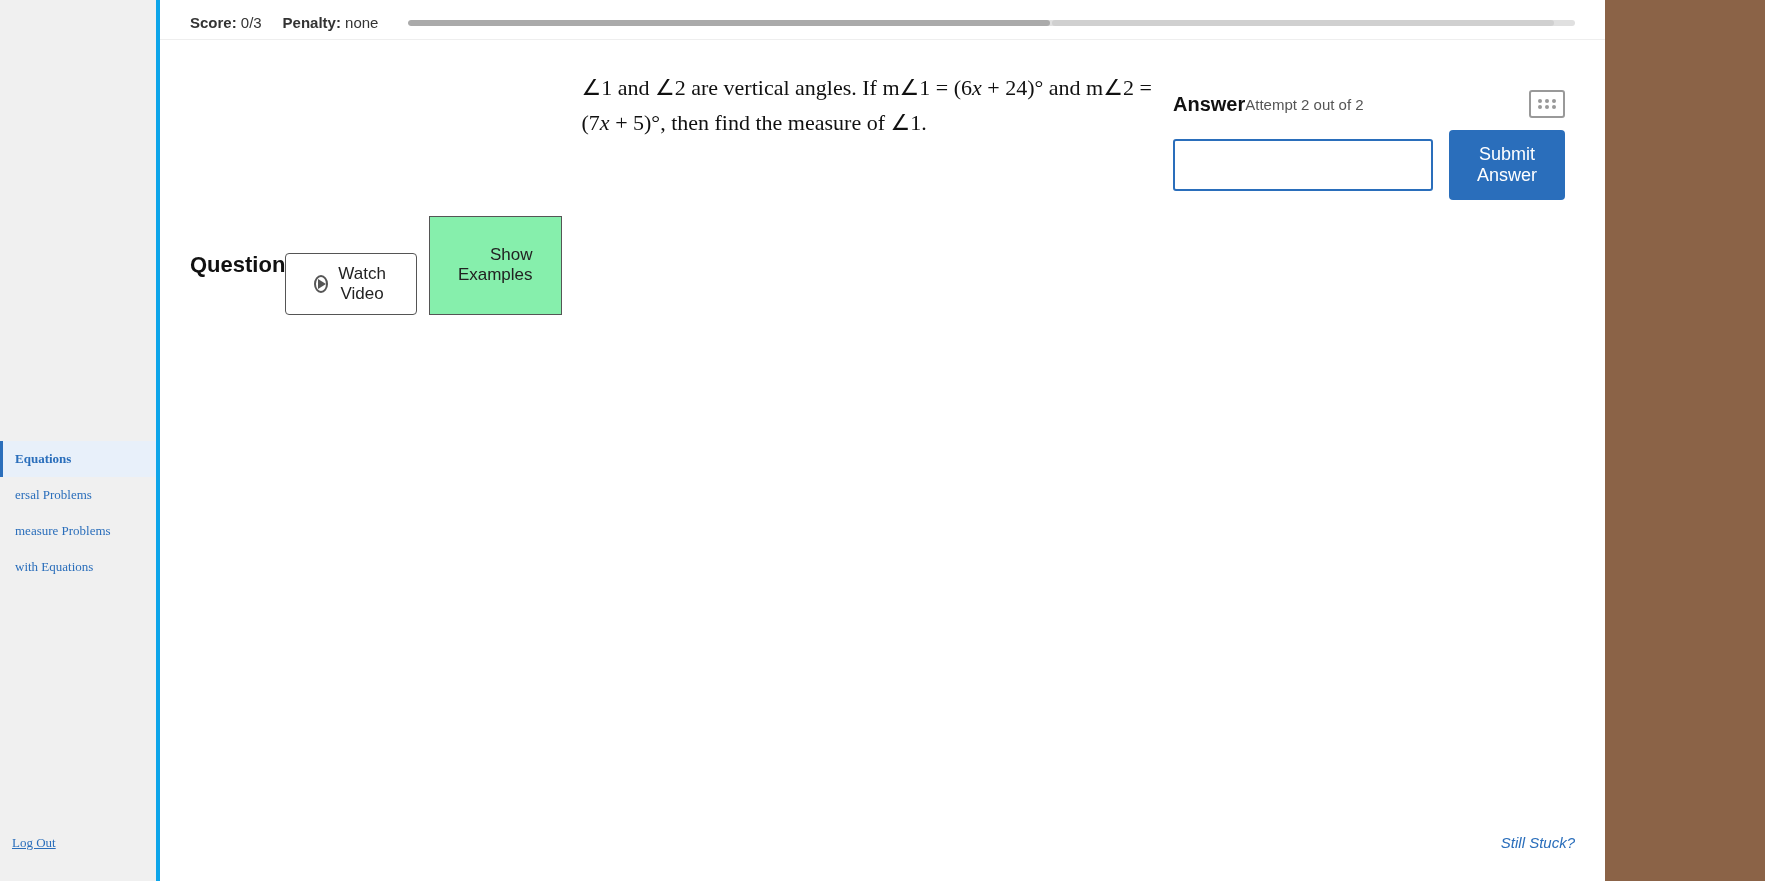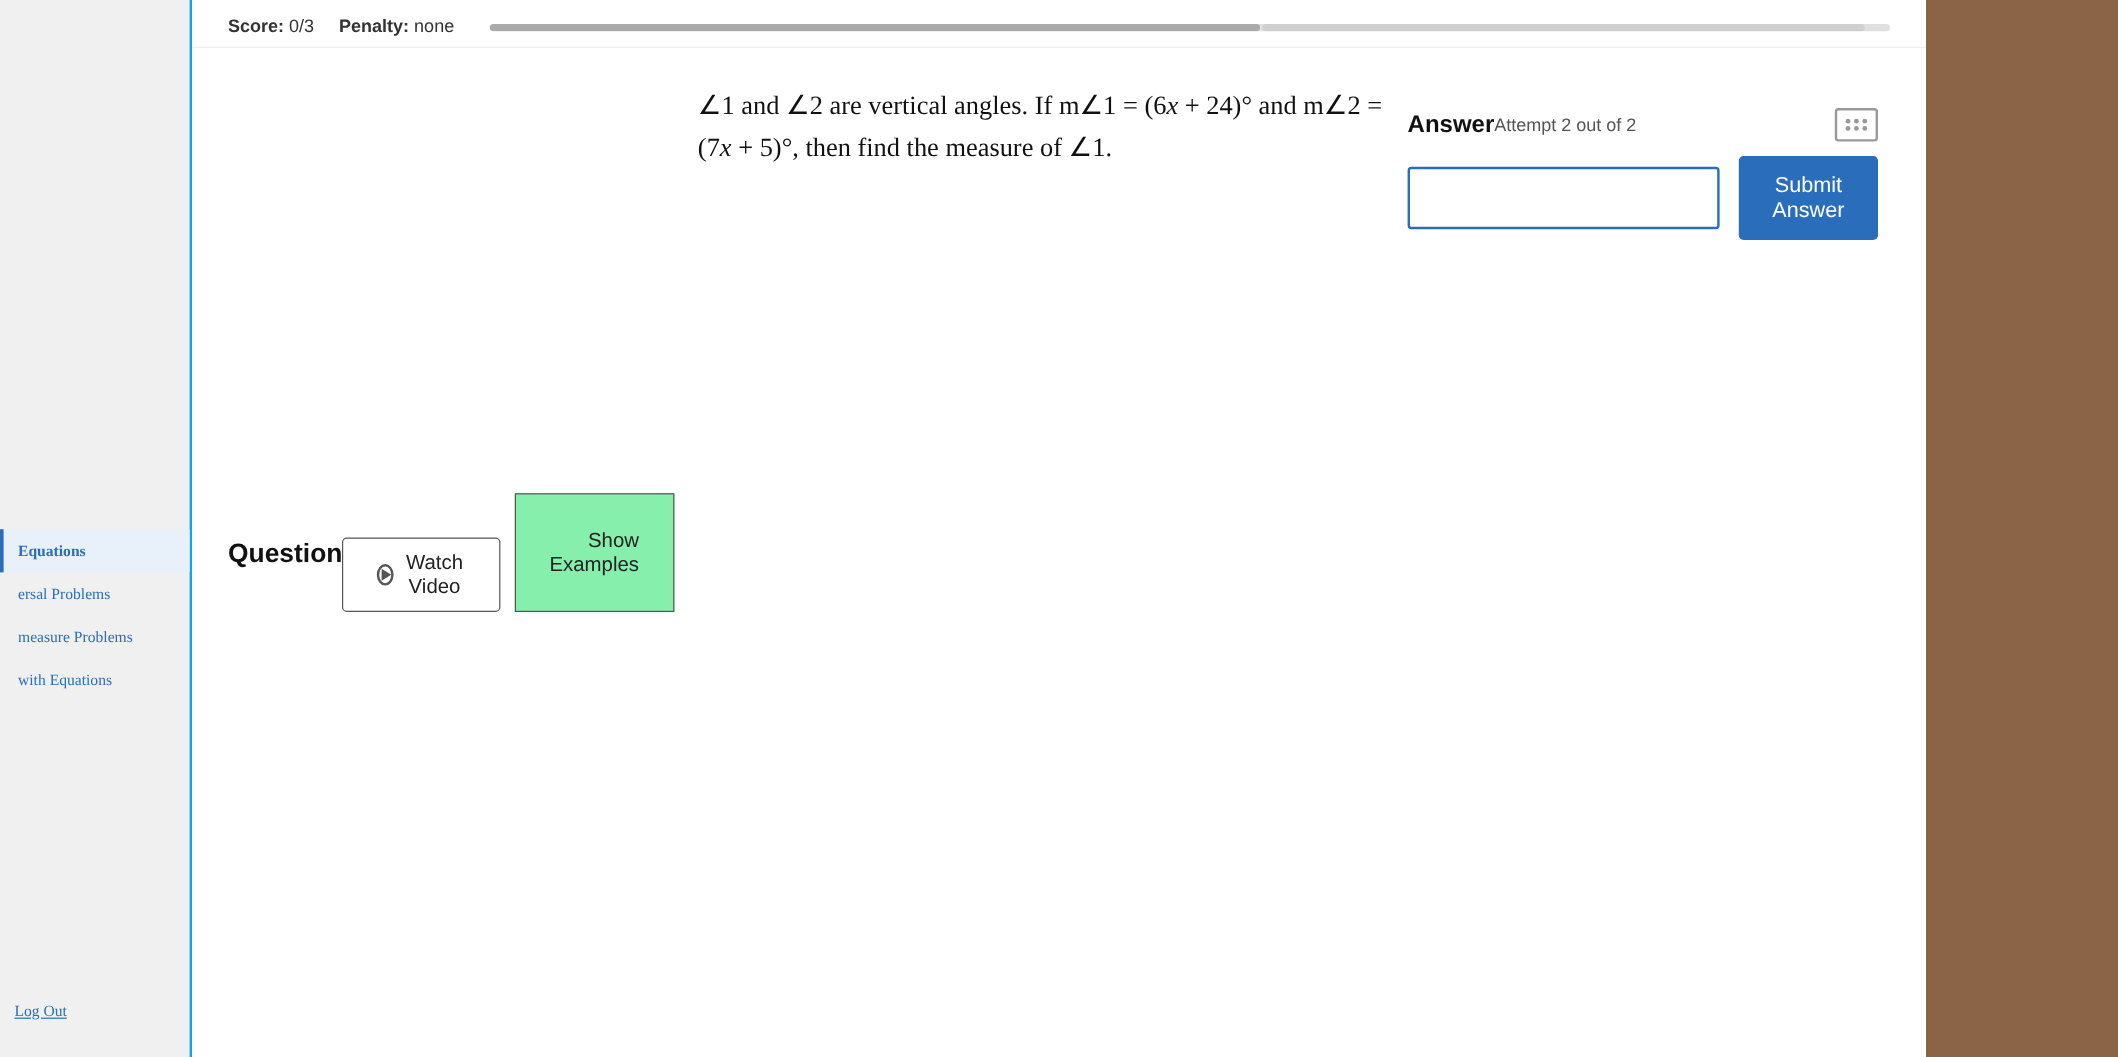--- a/index.html
+++ b/index.html
@@ -14,21 +14,21 @@
 
     .sidebar {
       width: 160px;
       min-width: 160px;
       background: #f0f0f0;
       height: 100%;
       display: flex;
       flex-direction: column;
       justify-content: flex-end;
       padding-bottom: 20px;
-      border-right: 2px solid #0ea5e9;
+      border-right: 4px solid #0ea5e9;
     }
 
     .sidebar-items {
       display: flex;
       flex-direction: column;
       gap: 0;
       flex: 1;
       justify-content: center;
       padding-top: 200px;
     }
@@ -363,16 +363,21 @@
 
       <div class="answer-input-row">
         <input class="answer-input" type="text" value="" style="">
         <button class="submit-btn">
           <span>Submit Answer</span>
         </button>
       </div>
     </div>
   </div>
 
+  <div style="position: relative; flex: 1;">
+    <div class="still-stuck">
+      <span>Still Stuck?</span>
+    </div>
+  </div>
 
 </div>
 
 <div class="right-side"></div>
 
 </body></html>

